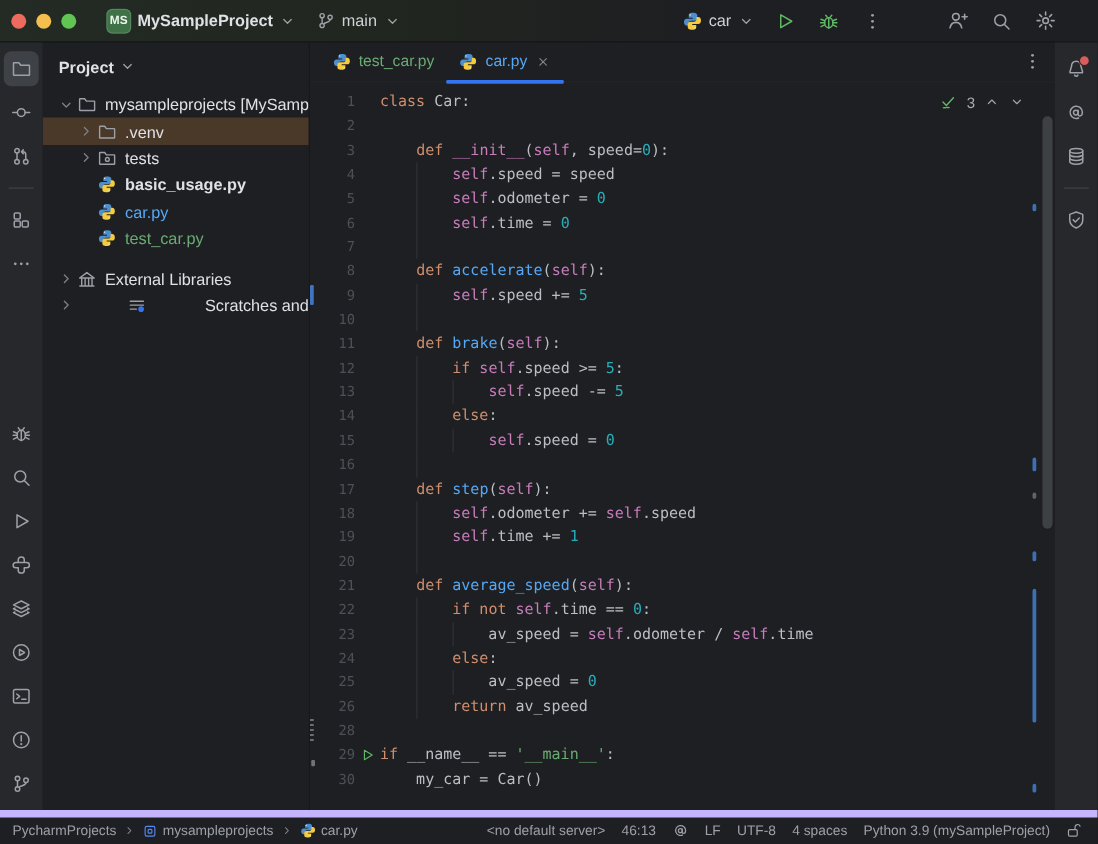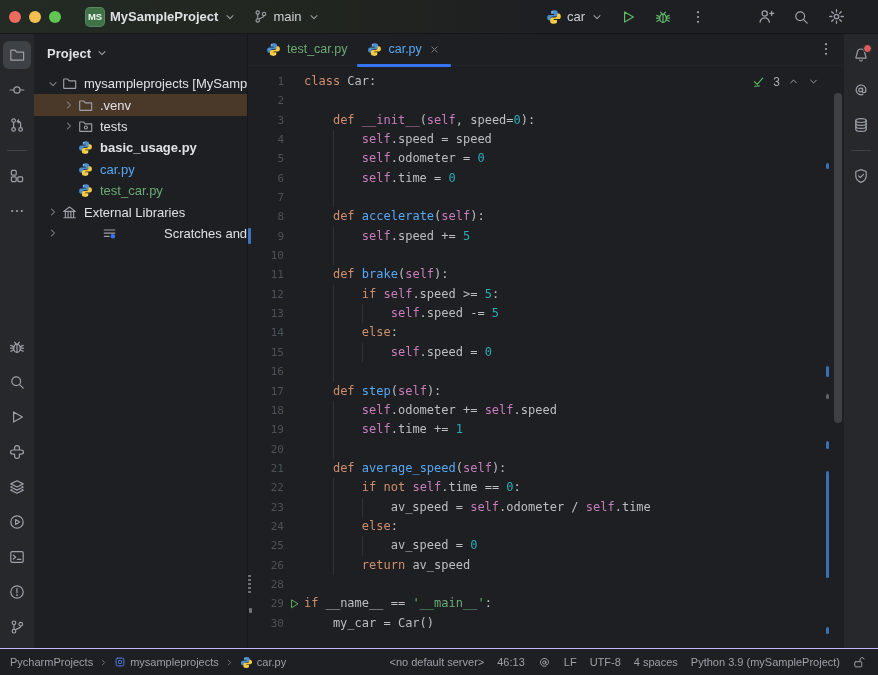--- a/index.html
+++ b/index.html
@@ -74,21 +74,21 @@
   .tk-f{color:#56a8f5}.tk-n{color:#2aacb8}.tk-st{color:#6aab73}
   .insp{position:absolute;top:8px;right:24px;display:flex;align-items:center;gap:7px;
         font-size:12px;color:#a8abb2}
   .sb-thumb{position:absolute;right:2px;top:27px;width:8px;height:330px;border-radius:4px;
         background:rgba(140,145,150,.30)}
   .stripe{position:absolute;left:578px;width:3px;border-radius:1.5px;background:#3d6fb4}
   .stripe.gray{background:#5f636a}
 
   
   .status{position:absolute;left:0;right:0;bottom:0;height:27px;background:#1e1f22;
-          border-top:1px solid #c4b5fd;display:flex;align-items:center;font-size:11px;
+          border-top:6px solid #c4b5fd;display:flex;align-items:center;font-size:11px;
           color:#9ca0a8;padding:0 12px 0 10px;box-sizing:border-box;z-index:6}
   .crumbs{display:flex;align-items:center;gap:5px}
   .crumb{display:flex;align-items:center;gap:4px}
   .st-right{margin-left:auto;display:flex;align-items:center;gap:13px}
   .st-item{white-space:nowrap}
 </style>
 </head>
 <body>
 
 <header class="topbar">
@@ -399,21 +399,21 @@
         <span class="tr-ic">
           <svg class="icon " width="15" height="15" viewBox="0 0 16 16">
             <path stroke="none" fill="#4b8fce" d="M8 1.2C5.4 1.2 5 2.4 5 3.4v1.7h3.2v.8H3.4C1.9 5.9 1.2 7 1.2 8.6s.7 2.9 2.2 2.9h1.4V9.6c0-1.1.9-2 2-2h3.2c1 0 1.8-.8 1.8-1.9V3.4c0-1-.4-2.2-3.8-2.2z"></path>
             <circle cx="6.1" cy="2.9" r=".6" fill="#e8eef5" stroke="none"></circle>
             <path stroke="none" fill="#f5cb41" d="M8 14.8c2.6 0 3-1.2 3-2.2v-1.7H7.8v-.8h4.8c1.5 0 2.2-1.1 2.2-2.7s-.7-2.9-2.2-2.9h-1.4v1.9c0 1.1-.9 2-2 2H6c-1 0-1.8.8-1.8 1.9v2.3c0 1 .4 2.2 3.8 2.2z"></path>
             <circle cx="9.9" cy="13.1" r=".6" fill="#e8eef5" stroke="none"></circle>
           </svg>
         </span>
         <span class="tr-lb" style="color: rgb(106, 171, 115);">test_car.py</span>
       </div>
-      <div class="trow" style="padding-left: 10px;">
+      <div class="trow" style="padding-left: 10px; margin-top: 11px;">
         <span class="tr-ch">
           <svg class="icon dim" width="14" height="14" viewBox="0 0 16 16">
             <path d="m6.3 4.6 3.4 3.4-3.4 3.4"></path>
           </svg>
         </span>
         <span class="tr-ic">
           <svg class="icon " width="15" height="15" viewBox="0 0 16 16">
             <path d="M2 13.6h12M3.6 6.8v6.8M6.5 6.8v6.8M9.5 6.8v6.8M12.4 6.8v6.8M1.8 6.8 8 2.2l6.2 4.6z"></path>
           </svg>
         </span>

